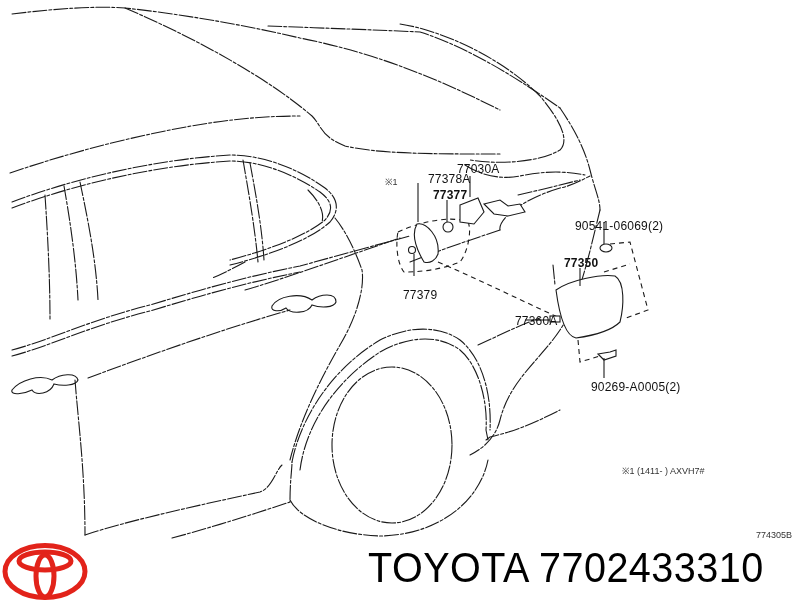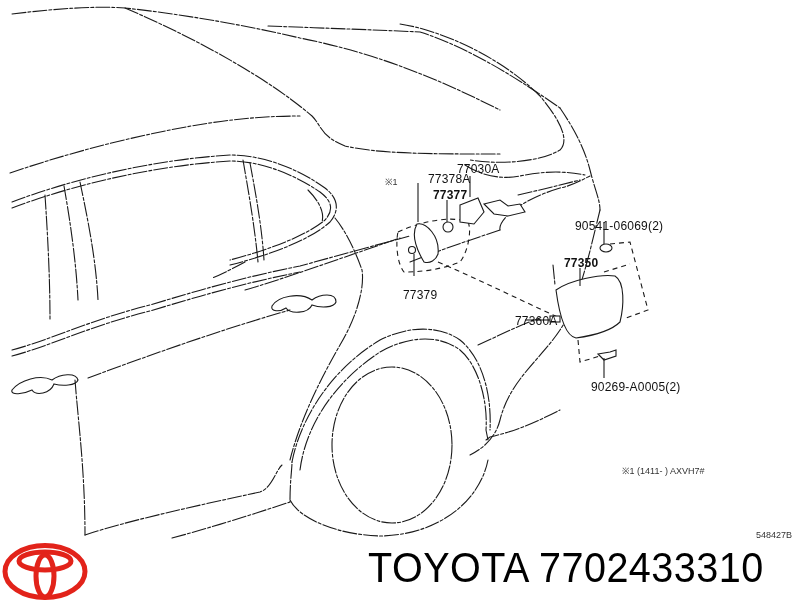--- a/index.html
+++ b/index.html
@@ -101,21 +101,21 @@
 <span class="lbl-sm" style="left:385px; top:175px;">※1</span>
 <span class="lbl" style="left:428px; top:172px;">77378A</span>
 <span class="lbl" style="left:433px; top:188px;font-weight:bold;">77377</span>
 <span class="lbl" style="left:403px; top:278px;margin-top:10px;">77379</span>
 <span class="lbl" style="left:575px; top:219px;">90541-06069(2)</span>
 <span class="lbl" style="left:564px; top:256px;font-weight:bold;">77350</span>
 <span class="lbl" style="left:515px; top:314px;">77360A</span>
 <span class="lbl" style="left:575px; top:380px;margin-left:16px;">90269-A0005(2)</span>
 
 <span class="lbl-sm" style="left:622px; top:464px;">※1 (1411-      ) AXVH7#</span>
-<span class="lbl-sm" style="left:756px; top:530px;">548427B</span>
+<span class="lbl-sm" style="left:756px; top:530px;">774305B</span>
 
 <svg class="logo" viewBox="0 0 86 57" xmlns="http://www.w3.org/2000/svg">
   <ellipse cx="43" cy="28.5" rx="40" ry="26" fill="none" stroke="#e2231a" stroke-width="5"></ellipse>
   <ellipse cx="43" cy="18" rx="26" ry="9" fill="none" stroke="#e2231a" stroke-width="5"></ellipse>
   <ellipse cx="43" cy="33" rx="9" ry="21" fill="none" stroke="#e2231a" stroke-width="5"></ellipse>
 </svg>
 
 <div class="brand">TOYOTA 7702433310</div>
 
 </body></html>

